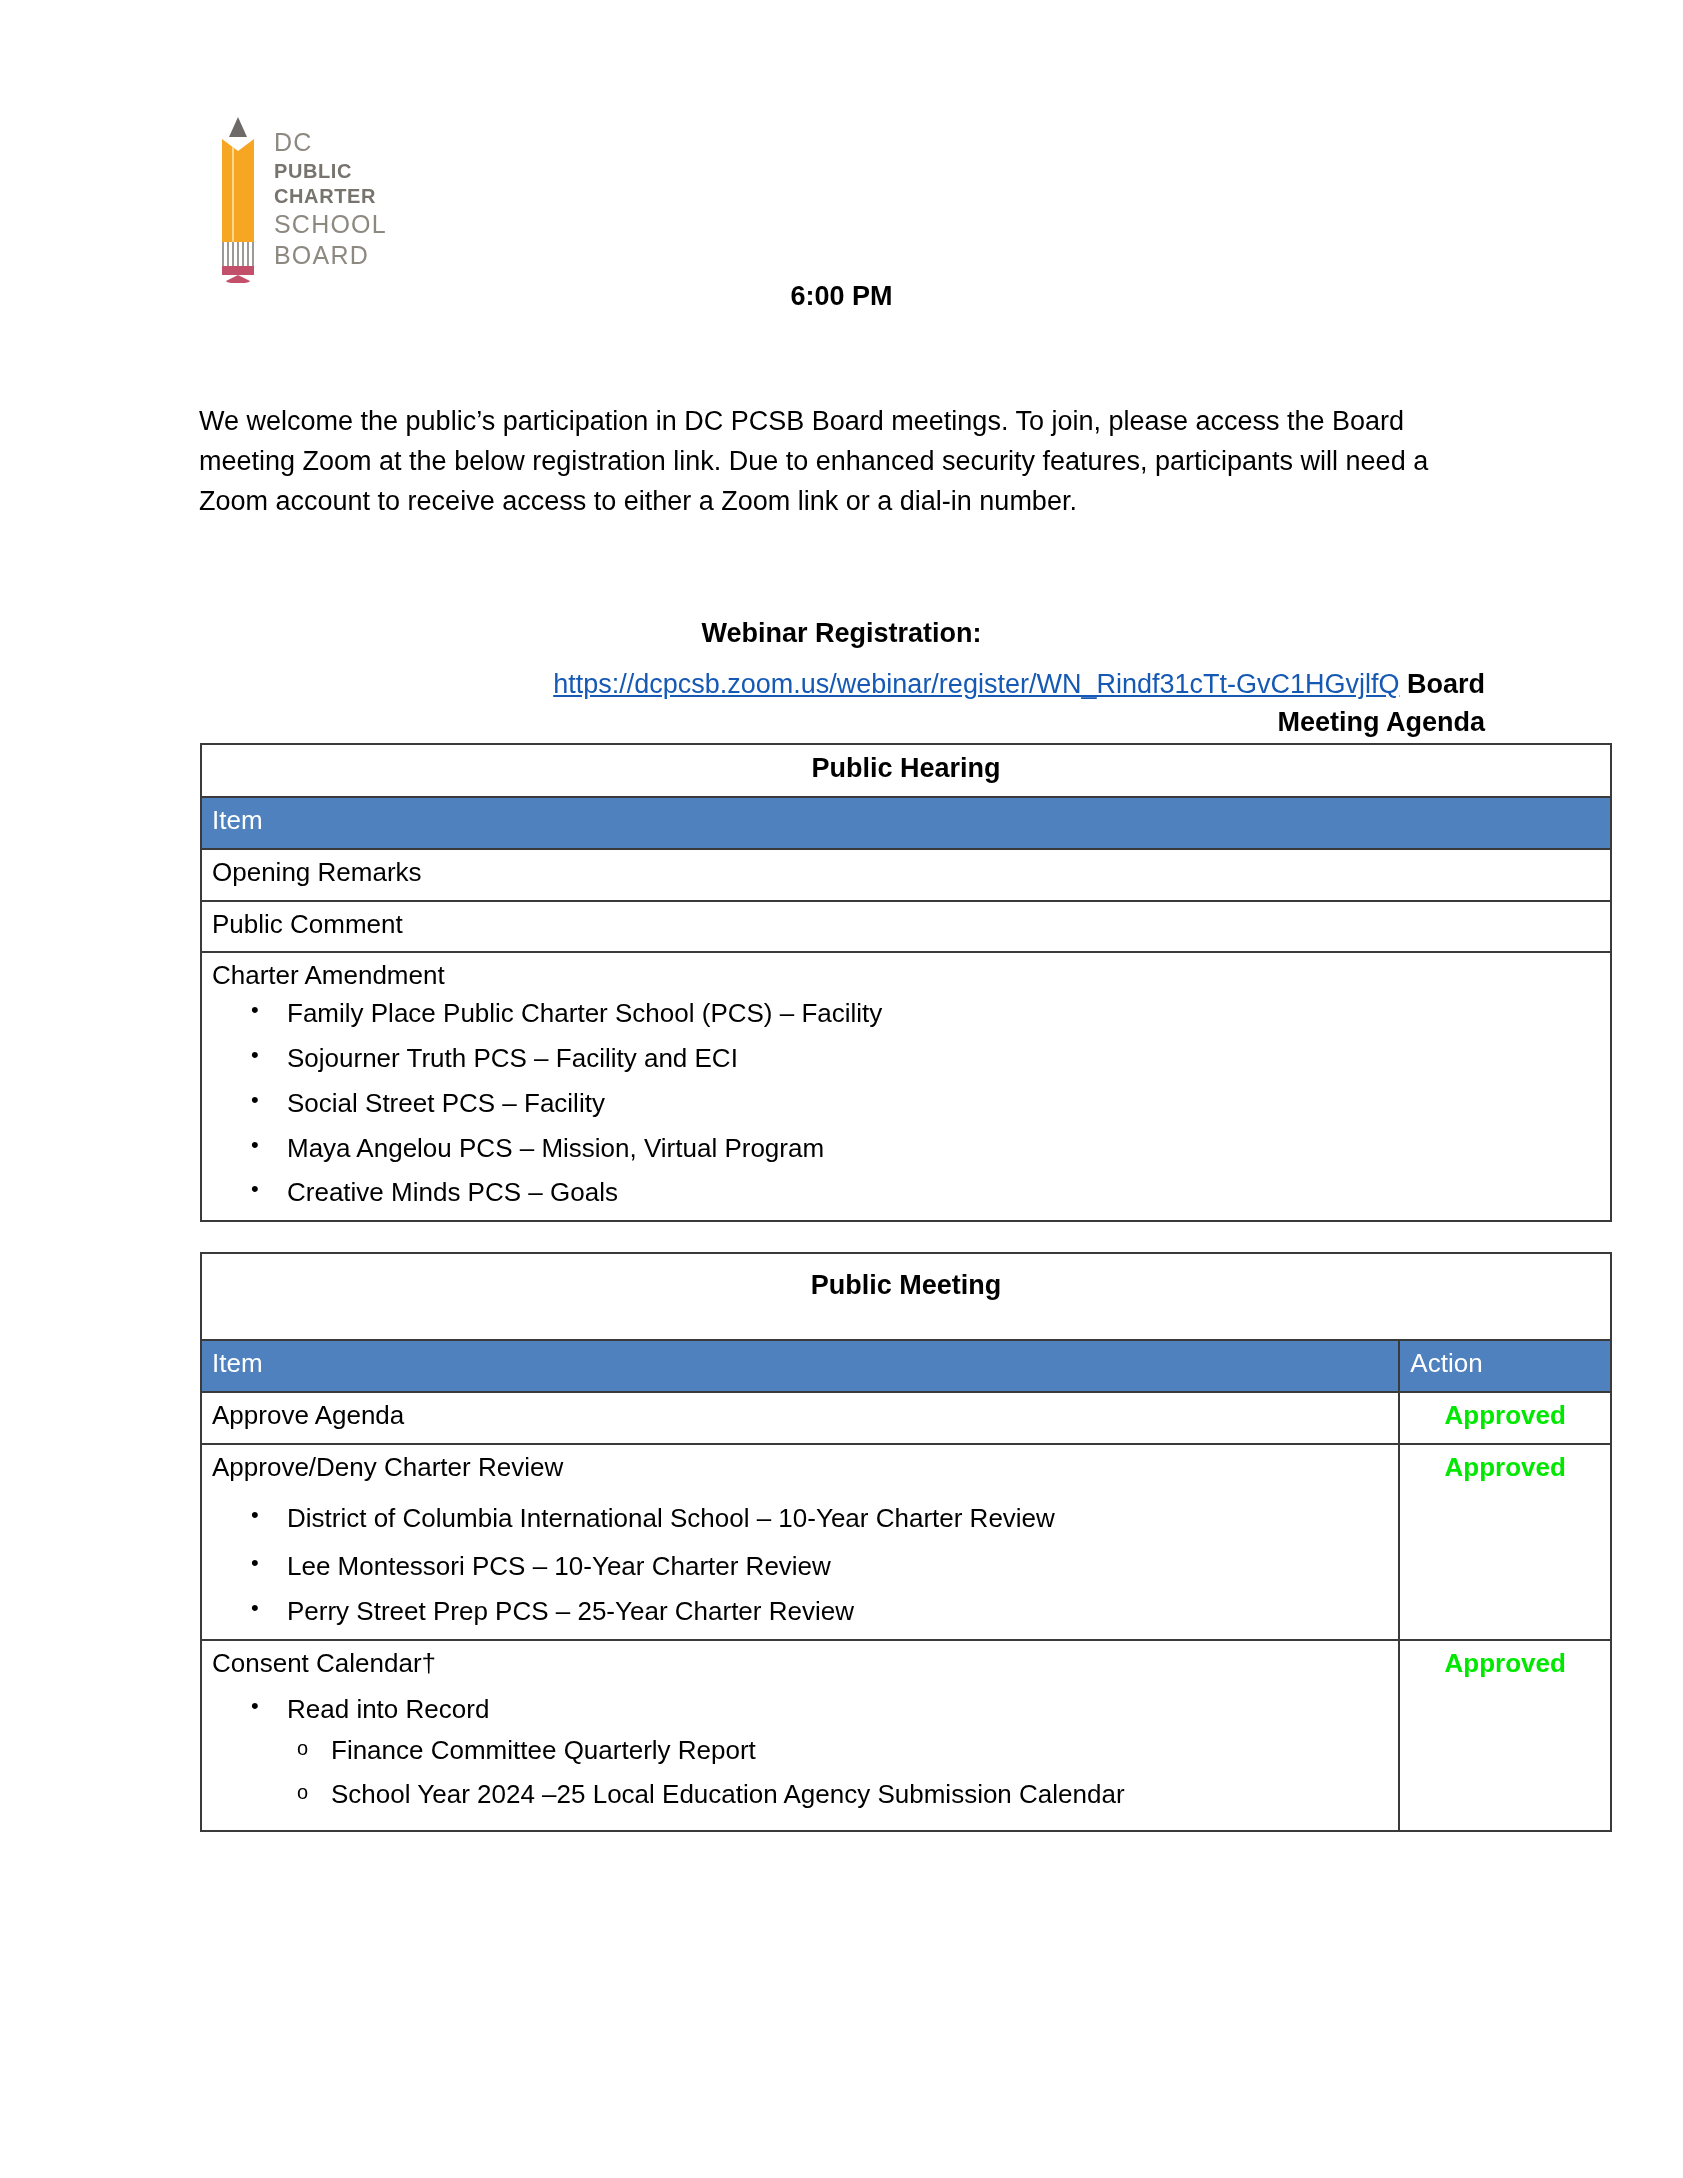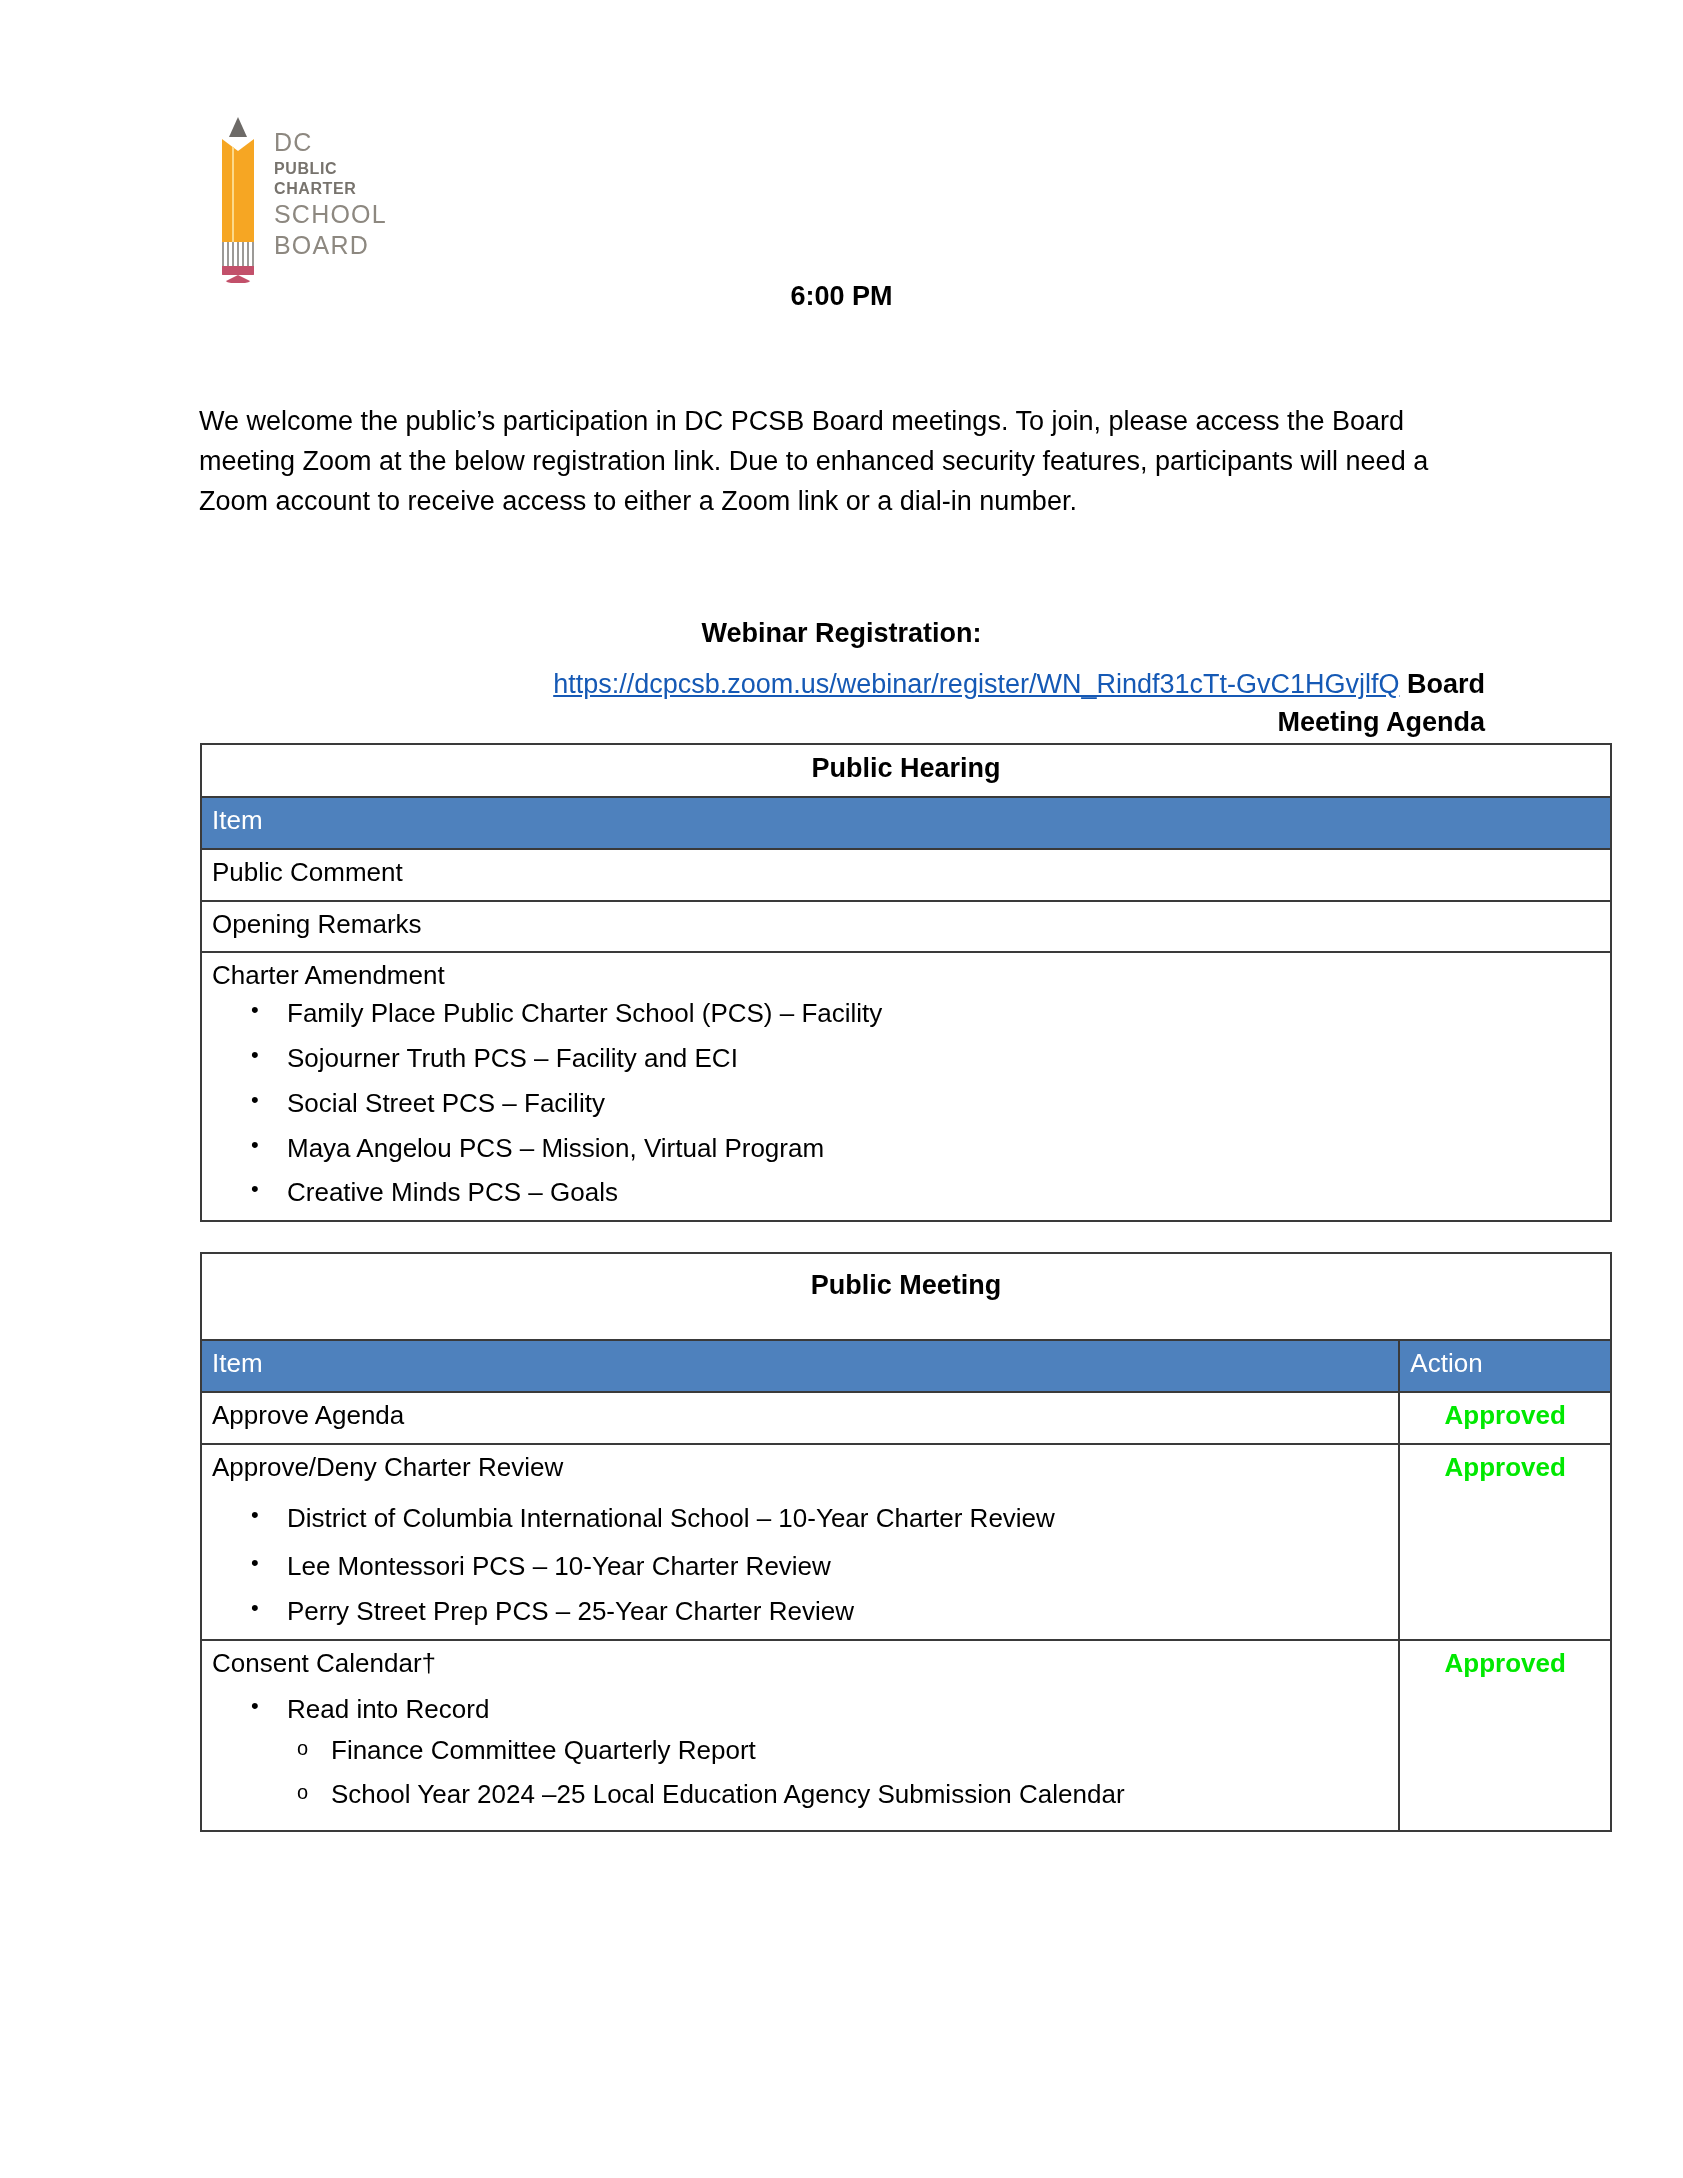--- a/index.html
+++ b/index.html
@@ -109,21 +109,21 @@
   .logo-line {
     display: block;
     color: #8d8880;
     font-size: 25px;
     letter-spacing: 1.2px;
     font-weight: normal;
   }
   .logo-line.bold {
     color: #77736d;
     font-weight: bold;
-    font-size: 16px;
+    font-size: 20px;
     letter-spacing: 0.6px;
   }
 
   
   .doc-heading {
     position: absolute;
     left: 198px;
     top: 279px;
     width: 1287px;
     text-align: center;
@@ -285,24 +285,24 @@
 
   <table class="tbl" style="top: 743px;">
     <tbody>
       <tr>
         <td class="title-cell">Public Hearing</td>
       </tr>
       <tr>
         <td class="hdr-cell">Item</td>
       </tr>
       <tr>
+        <td>Opening Remarks</td>
+      </tr>
+      <tr>
         <td>Public Comment</td>
-      </tr>
-      <tr>
-        <td>Opening Remarks</td>
       </tr>
       <tr>
         <td>
           <span>Charter Amendment</span>
           <ul class="bul">
             <li>Family Place Public Charter School (PCS) – Facility</li>
             <li>Sojourner Truth PCS – Facility and ECI</li>
             <li>Social Street PCS – Facility</li>
             <li>Maya Angelou PCS – Mission, Virtual Program</li>
             <li>Creative Minds PCS – Goals</li>

